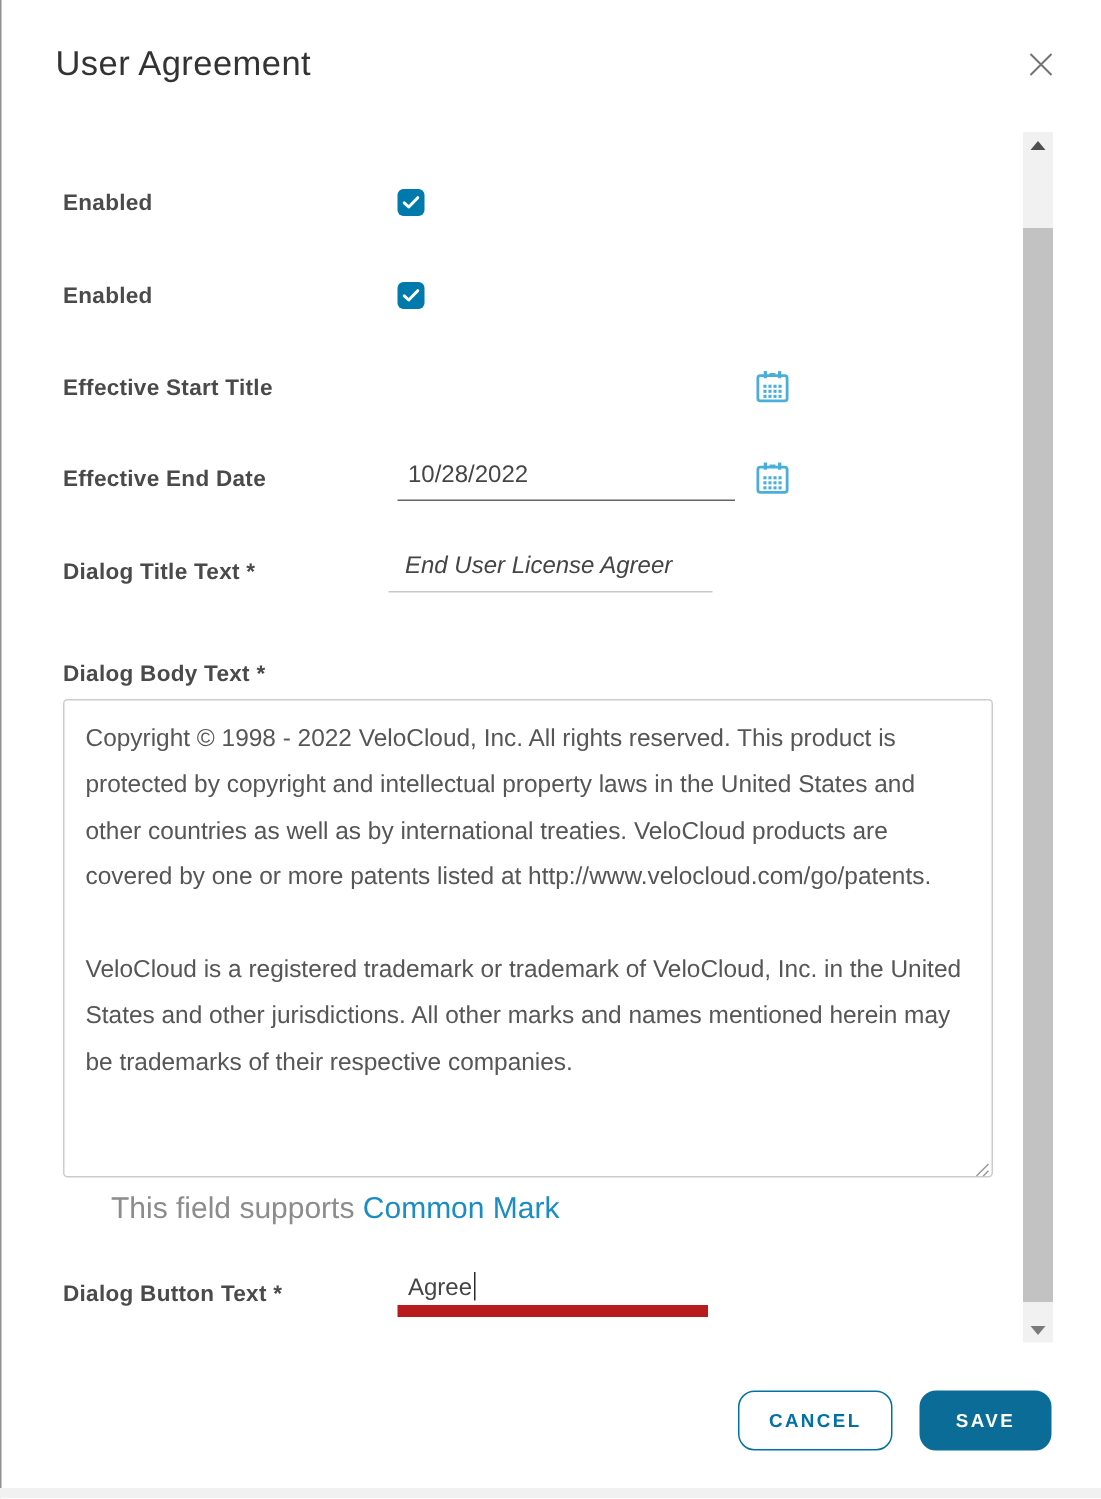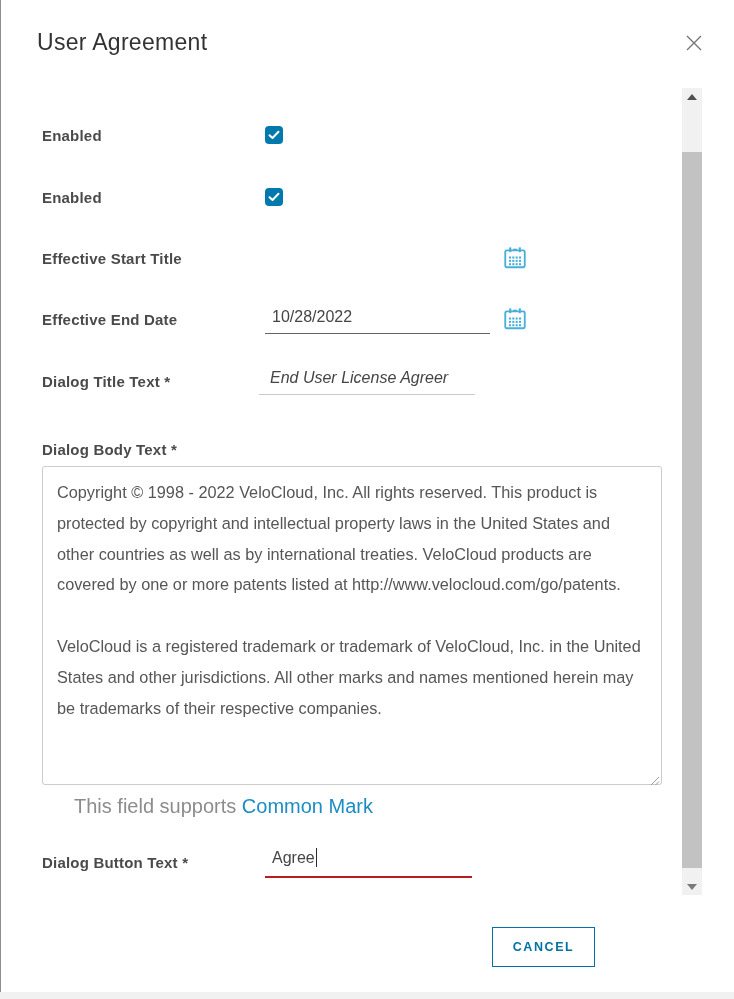--- a/index.html
+++ b/index.html
@@ -47,28 +47,28 @@
     padding:10px 14px; overflow:hidden; background:#fff;
   }
   .resize-handle { position:absolute; left:649px; top:772px; width:11px; height:11px; }
 
   .hint-line { position:absolute; left:42px; top:795px; font-size:20px; color:#8c8c8c;margin-left:32px; }
   .hint-link { color:#1b8dc4; cursor:pointer; }
 
   
   .focused-line {
     position:absolute; left:265px; top:848px; width:207px; height:30px;
-    border-bottom:2px solid #b91c1c; cursor:text;
+    border-bottom:8px solid #b91c1c; cursor:text;
     font-size:16px; color:#454545; padding-left:7px;
   }
   .caret { display:inline-block; width:1.5px; height:19px; background:#2b2b2b; vertical-align:-4px; margin-left:1px; }
 
   
   .btn {
-    position:absolute; top:927px; height:40px; border-radius:0;
+    position:absolute; top:927px; height:40px; border-radius:11px;
     font-family:"Liberation Sans", sans-serif;
     font-size:12.5px; font-weight:600; letter-spacing:1.6px; cursor:pointer;
     display:flex; align-items:center; justify-content:center;
   }
   .btn-cancel { left:492px; width:103px; background:#ffffff; border:1px solid #0072a3; color:#0072a3; }
   .btn-save   { left:613px; width:88px;  background:#0b6c97; border:1px solid #0b6c97; color:#ffffff; }
 
   
   .scrollbar { position:absolute; left:682px; top:88px; width:20px; height:807px; background:#f1f1f1; }
   .sb-up, .sb-down { position:absolute; left:0; width:20px; height:17px; display:flex; align-items:center; justify-content:center; cursor:pointer; }
@@ -168,20 +168,21 @@
   <div class="hint-line">
     <span>This field supports </span><span class="hint-link">Common Mark</span>
   </div>
 
   <div class="field-label" style="top:854px">Dialog Button Text *</div>
   <div class="focused-line">
     <span>Agree</span><span class="caret"></span>
   </div>
 
   <div class="btn btn-cancel">CANCEL</div>
+  <div class="btn btn-save">SAVE</div>
 
   <div class="scrollbar">
     <div class="sb-up">
         <div class="tri-up"></div>
       </div>
     <div class="sb-thumb"></div>
     <div class="sb-down">
         <div class="tri-down"></div>
       </div>
   </div>

